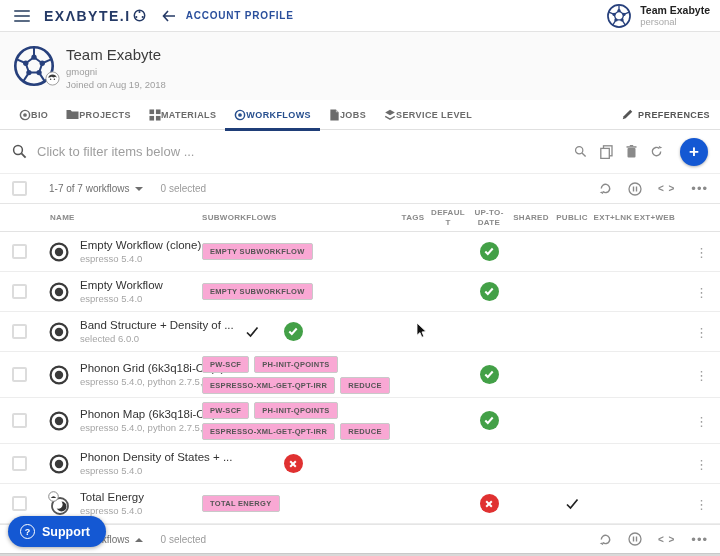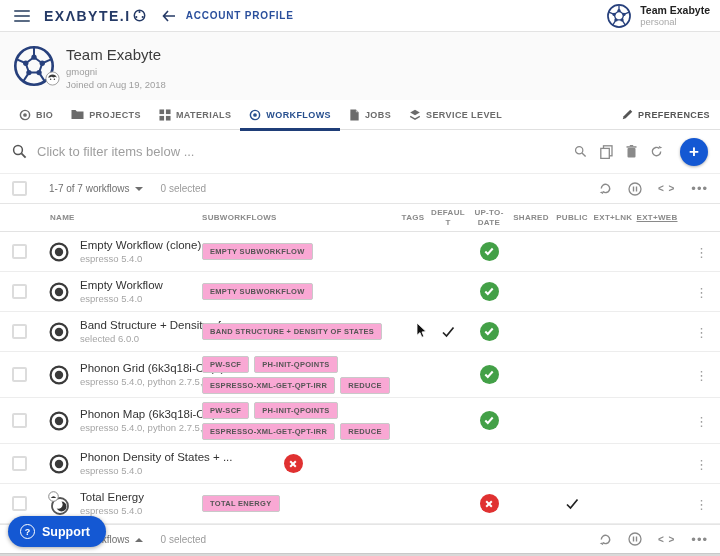--- a/index.html
+++ b/index.html
@@ -23,21 +23,21 @@
   .profile { height:68px; background:#fafafa; display:flex; align-items:flex-start; padding:12px 0 0 12px; flex:0 0 auto; }
   .avatar-wrap { position:relative; width:44px; height:44px; }
   .face-badge { position:absolute; right:-4px; bottom:2px; }
   .profile-meta { margin-left:10px; padding-top:2px; }
   .profile-name { font-size:15px; color:#3c3c3c; }
   .profile-user { font-size:9.5px; color:#9e9e9e; margin-top:3px; }
   .profile-joined { font-size:9.5px; color:#9e9e9e; margin-top:2px; }
 
   
   .tabs { height:30px; display:flex; align-items:center; border-bottom:1px solid #e0e0e0; padding:0 10px; flex:0 0 auto; background:#fff; }
-  .tab { position:relative; height:30px; display:flex; align-items:center; gap:5px; padding:0 9px; font-size:9px; font-weight:bold; letter-spacing:0.4px; color:#6b6b6b; cursor:pointer; }
+  .tab { position:relative; height:30px; display:flex; align-items:center; padding:0 9px; font-size:9px; font-weight:bold; letter-spacing:0.4px; color:#6b6b6b; cursor:pointer; }
   .tab.active { color:var(--active_tab,#274f8e); }
   .tab.active::after { content:""; position:absolute; left:0; right:0; bottom:-1px; height:3px; background:#1f3e78; }
   .prefs { margin-left:auto; display:flex; align-items:center; gap:5px; font-size:9px; font-weight:bold; color:#555; letter-spacing:0.4px; cursor:pointer; }
 
   
   .filterbar { height:44px; display:flex; align-items:center; padding:0 12px; border-bottom:1px solid #eee; flex:0 0 auto; }
   .filter-input { flex:1; border:none; outline:none; font-size:13px; color:#444; margin-left:10px; font-family:inherit; }
   .filter-input::placeholder { color:#9e9e9e; }
   .filter-icons { display:flex; align-items:center; gap:13px; margin-left:10px; }
   .icon-btn { display:flex; align-items:center; justify-content:center; cursor:pointer; color:#8a8a8a; }
@@ -61,21 +61,21 @@
   .c-namehead { width:164px; padding-left:12px; flex:0 0 auto; }
   .c-icon { width:42px; display:flex; justify-content:center; align-items:center; flex:0 0 auto; }
   .c-name { width:122px; flex:0 0 auto; }
   .c-chips { width:196px; flex:0 0 auto; display:flex; flex-wrap:wrap; gap:4px 5px; align-content:center; padding-right:6px; }
   .c-tags { width:30px; flex:0 0 auto; text-align:center; }
   .c-def { width:40px; flex:0 0 auto; text-align:center; display:flex; justify-content:center; }
   .c-utd { width:42px; flex:0 0 auto; text-align:center; display:flex; justify-content:center; }
   .c-shared { width:42px; flex:0 0 auto; text-align:center; display:flex; justify-content:center; }
   .c-public { width:40px; flex:0 0 auto; text-align:right; display:flex; justify-content:center; }
   .c-extlnk { width:42px; flex:0 0 auto; text-align:center; }
-  .c-extweb { width:46px; flex:0 0 auto; text-align:center;text-decoration:underline; }
+  .c-extweb { width:46px; flex:0 0 auto; text-align:left; }
   .c-menu { flex:1; text-align:right; padding-right:12px; }
   .thead .hcell { max-width:36px; margin:0 auto; overflow-wrap:break-word; line-height:1.25; }
   .thead .c-namehead, .thead .c-chips { display:block; }
 
   .tbody { flex:0 0 auto; }
   .row { display:flex; align-items:center; border-bottom:1px solid #ededed; height:40px; background:#fff; }
   .row.tall { height:46px; }
   .wf-name { font-size:11.5px; color:#333; font-weight:500; white-space:nowrap; }
   .wf-sub { font-size:9.5px; color:#a5a5a5; margin-top:2px; white-space:nowrap; }
   .chip { border:1px solid #c9c9c9; border-radius:2px; background:#f9a8d4; color:#555; font-size:7.5px; font-weight:bold; letter-spacing:0.3px; padding:3px 7px; white-space:nowrap; cursor:pointer; }
@@ -434,23 +434,20 @@
               <circle cx="11" cy="11" r="8.4" fill="none" stroke="#3a3a3a" stroke-width="2.2"></circle>
               <circle cx="11" cy="11" r="4.2" fill="#3a3a3a"></circle>
             </svg>
         </span>
 
       </div>
       <div class="c-name">
         <div class="wf-name">Band Structure + Density of ...</div>
         <div class="wf-sub">selected 6.0.0</div>
       </div>
-      <div class="c-chips">
-          <span class="chip">BAND STRUCTURE + DENSITY OF STATES</span>
-        </div>
       <div class="c-tags"></div>
       <div class="c-def">
         <span style="visibility: visible;">
           <svg width="14" height="12" viewBox="0 0 14 12">
               <path d="M2 6.5 L5.5 10 L12.5 1.5" stroke="#222" stroke-width="1.7" fill="none"></path>
             </svg>
         </span>
       </div>
       <div class="c-utd">
         <div class="status ok" style="display: flex;">

